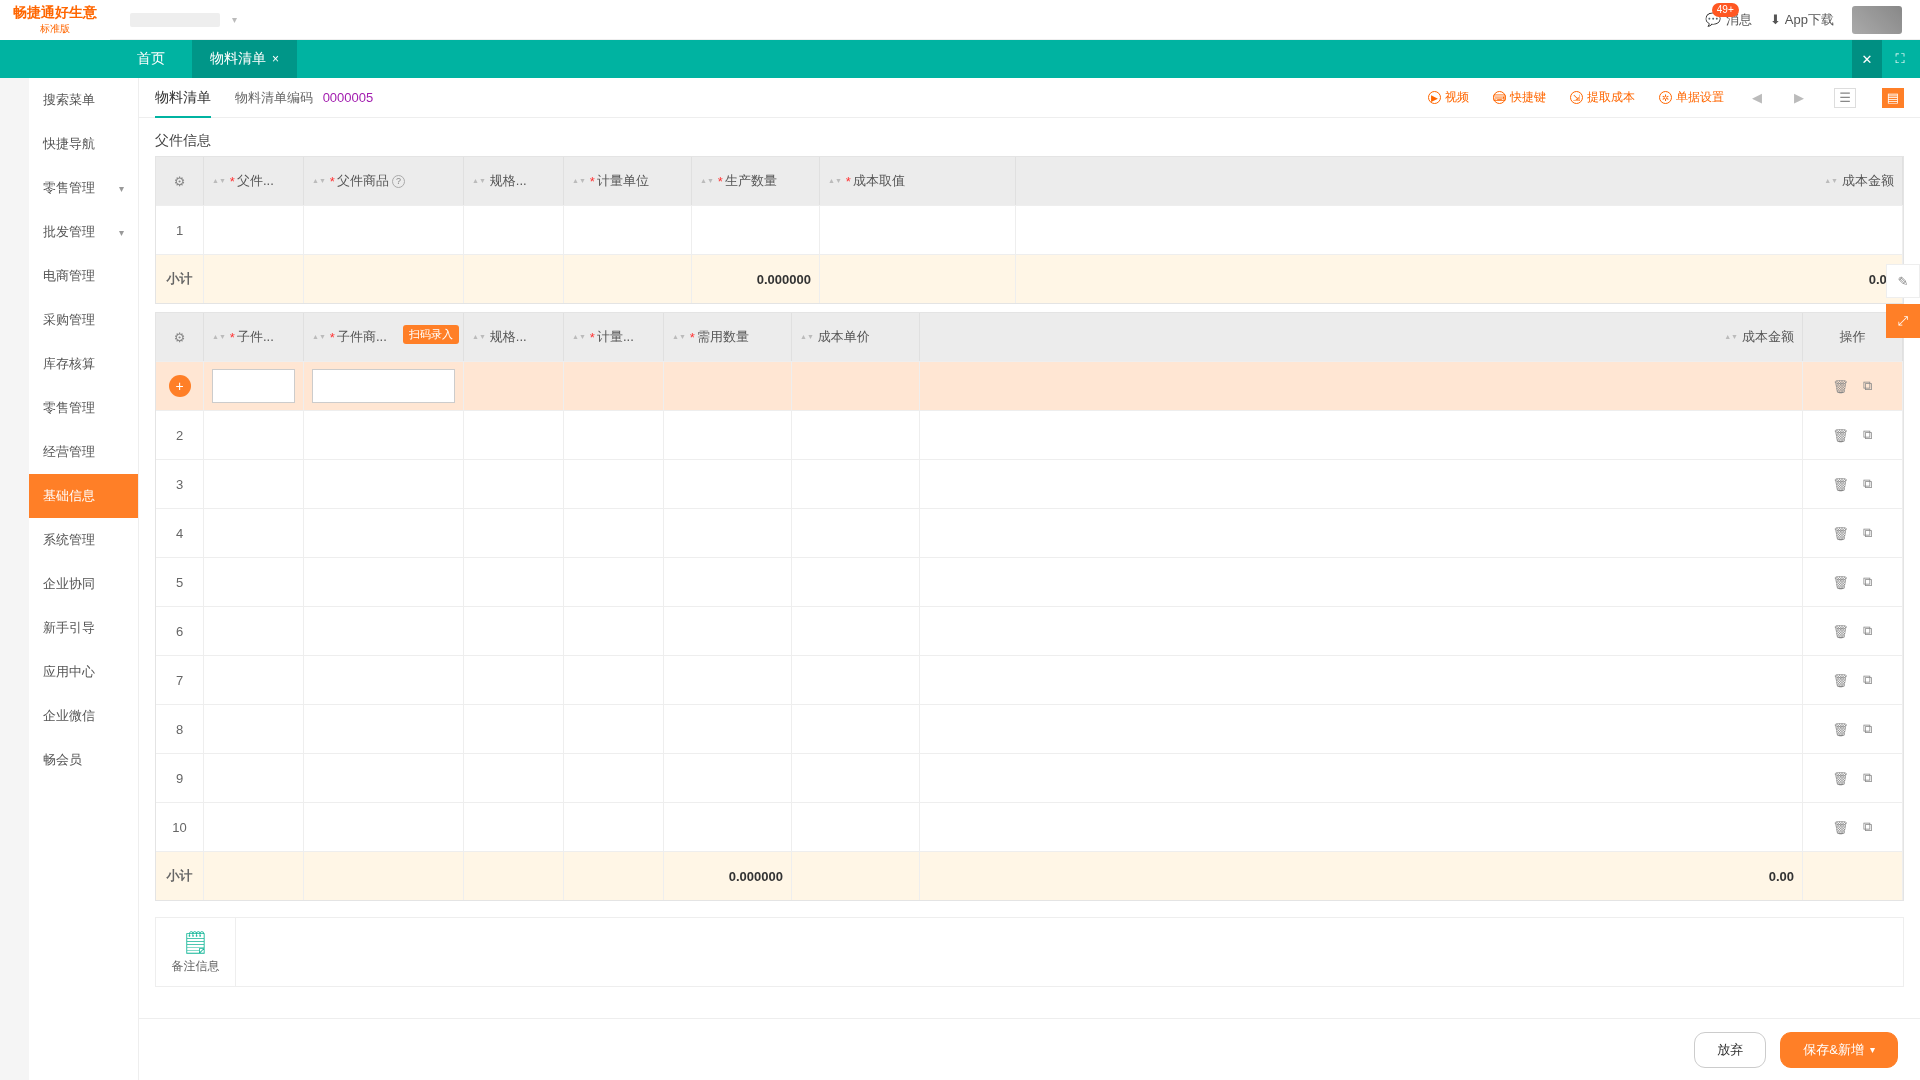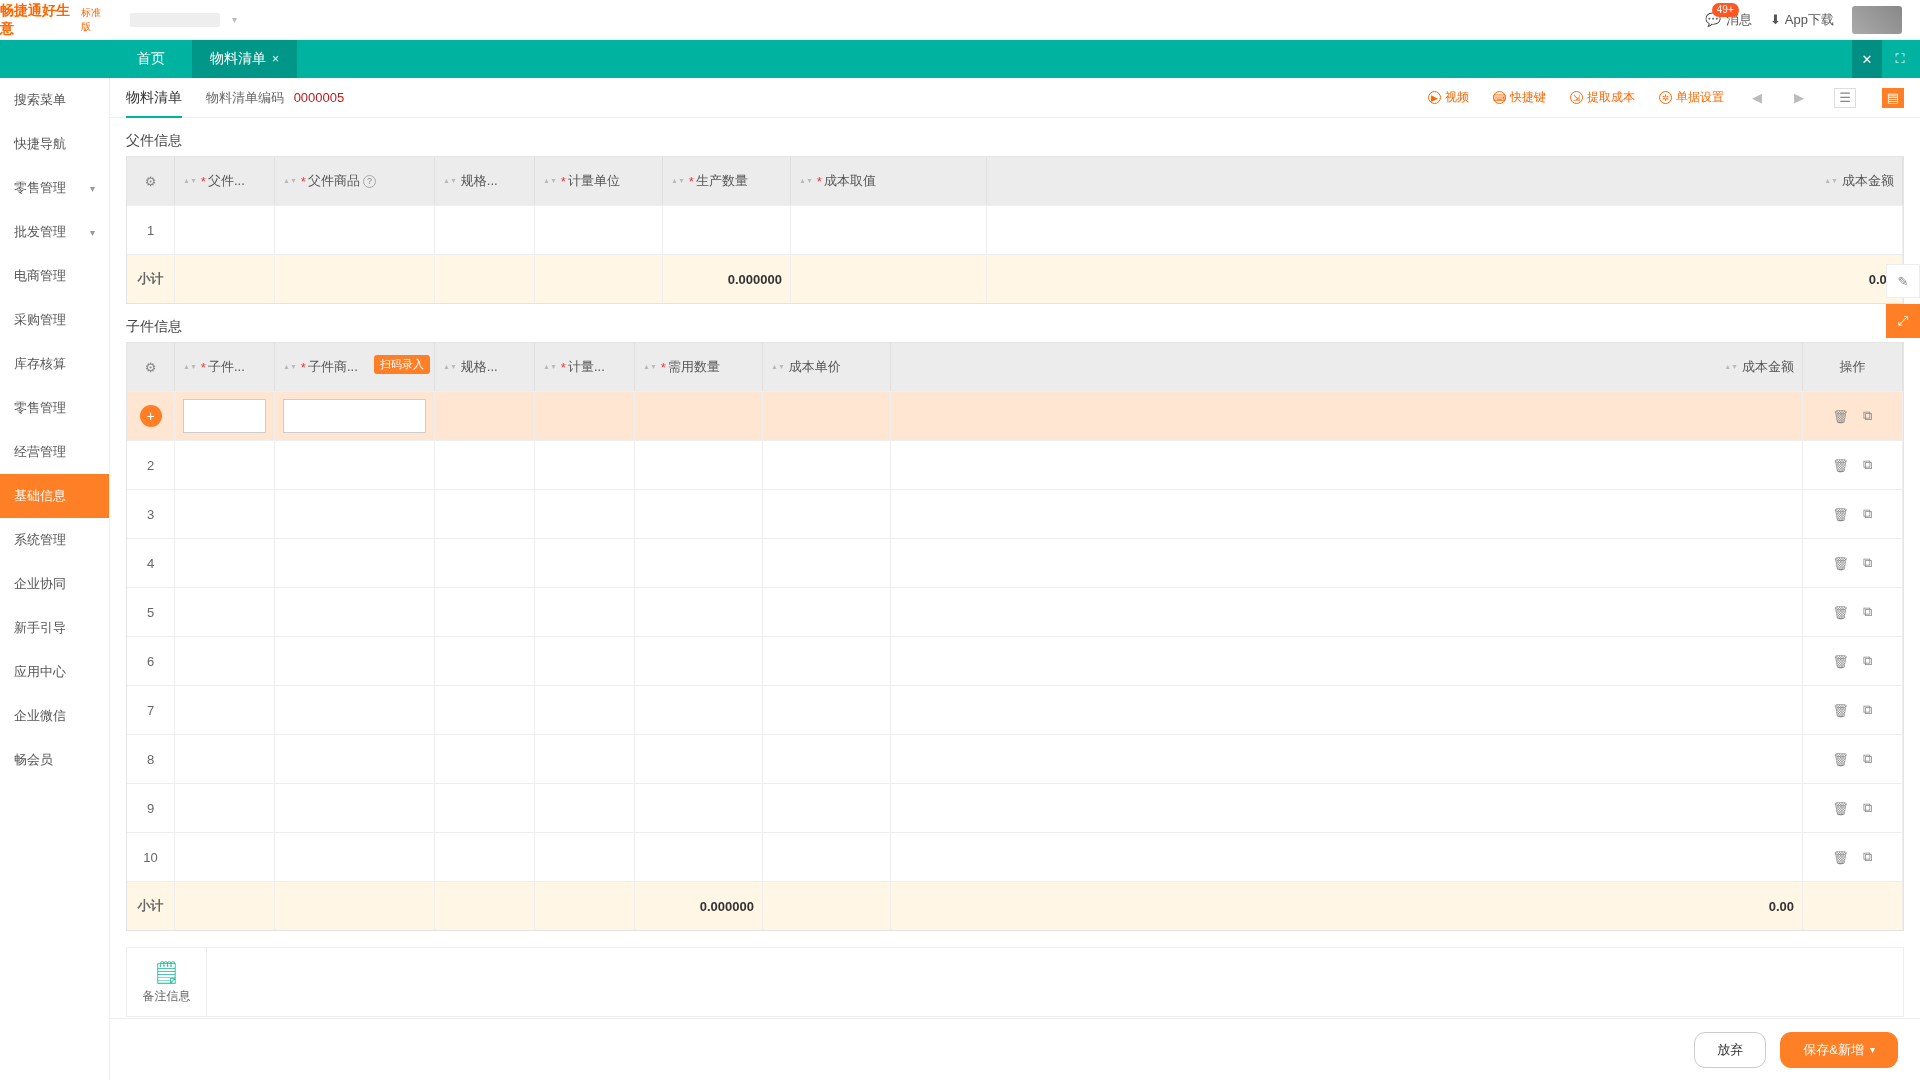--- a/index.html
+++ b/index.html
@@ -1,20 +1,20 @@
 <!DOCTYPE html>
 <html><head>
 <meta charset="utf-8">
 <style>
 * { margin:0; padding:0; box-sizing:border-box; font-family:"Microsoft YaHei","PingFang SC",Arial,sans-serif; }
 body { width:1920px; height:1080px; background:#f5f5f5; overflow:hidden; font-size:13px; color:#333; }
 
 
 .topbar { height:40px; display:flex; align-items:center; background:#fff; border-bottom:1px solid #eee; }
-.logo { width:110px; height:40px; display:flex; flex-direction:row; align-items:center; justify-content:center; background:#fff; }
+.logo { width:110px; height:40px; display:flex; flex-direction:column; align-items:center; justify-content:center; background:#fff; }
 .logo-mark { color:#f60; font-weight:bold; font-size:14px; }
 .logo-sub { font-size:10px; color:#f60; }
 .company { margin-left:20px; color:#999; display:flex; align-items:center; gap:12px; }
 .chev { font-size:10px; color:#bbb; }
 .topbar-spacer { flex:1; }
 .top-right { display:flex; align-items:center; gap:18px; padding-right:18px; }
 .tr-item { display:flex; align-items:center; gap:4px; color:#555; font-size:13px; position:relative; }
 .badge { position:absolute; top:-8px; left:6px; background:#ff5722; color:#fff; border-radius:8px; font-size:10px; padding:0 5px; line-height:14px; }
 .avatar { width:50px; height:28px; background:linear-gradient(45deg,#aaa,#888); border-radius:3px; }
 
@@ -22,33 +22,33 @@
 .tabstrip { height:38px; background:#00b3a1; display:flex; align-items:stretch; position:relative;gap:9px; }
 .sidetab-gap { width:110px; }
 .tab { display:flex; align-items:center; padding:0 18px; color:#fff; font-size:14px; cursor:pointer; }
 .tab.active { background:#009688; }
 .tab.home { background:#00b3a1; }
 .tab-x { margin-left:6px; font-size:12px; }
 .tab-close { position:absolute; right:38px; top:0; height:38px; width:30px; display:flex; align-items:center; justify-content:center; color:#fff; background:#008f82; }
 .tab-full { position:absolute; right:6px; top:0; height:38px; width:28px; display:flex; align-items:center; justify-content:center; color:#fff; }
 
 
-.shell { display:flex; height:calc(1080px - 78px); }
+.shell { display:flex; height:calc(1080px - 78px);padding-left:29px; }
 .sidebar { width:110px; background:#fff; border-right:1px solid #eee; padding-top:0; }
 .side-item { height:44px; display:flex; align-items:center; padding:0 14px; color:#555; cursor:pointer; justify-content:space-between; }
 .side-item.active { background:#ff7f27; color:#fff; }
 .side-arrow { font-size:10px; color:#999; }
 
 .main { flex:1; background:#fff; display:flex; flex-direction:column; position:relative; }
 
 
 .dochead { height:40px; display:flex; align-items:center; border-bottom:1px solid #eee; padding:0 16px; gap:24px; }
 .dh-title { font-size:14px; border-bottom:2px solid #00b3a1; line-height:38px; }
 .dh-field { color:#666; font-size:13px; }
-.dh-code { color:#b91c1c; margin-left:6px; }
+.dh-code { color:#a21caf; margin-left:6px; }
 .dh-spacer { flex:1; }
 .dh-act { display:flex; align-items:center; gap:4px; color:#f60; font-size:12px; cursor:pointer; }
 .dh-act .dot { width:13px; height:13px; border:1.5px solid #f60; border-radius:50%; display:inline-flex; align-items:center; justify-content:center; font-size:9px; }
 .dh-nav { color:#bbb; padding:0 4px; }
 .dh-view { width:22px; height:20px; border:1px solid #ddd; display:flex; align-items:center; justify-content:center; color:#888; margin-left:2px;}
 .dh-view.active { background:#ff7f27; color:#fff; border-color:#ff7f27; }
 
 
 .section { padding:8px 16px 0 16px; }
 .section-title { font-size:14px; color:#444; margin:6px 0;font-family:Liberation Mono, monospace; }
@@ -277,21 +277,20 @@
             <div class="td c-c"></div>
             <div class="td c-d"></div>
           <div class="td c-e right">0.000000</div>
           <div class="td c-f"></div>
           <div class="td c-rest right">0.00</div>
         </div>
       </div>
     </div>
 
     <div class="section">
-      <div class="section-title">子件信息</div>
       <div class="tbl">
         <div class="thead">
           <div class="th gear d-num">⚙</div>
           <div class="th d-a">
               <span class="sort">▲▼</span>
               <span class="req">*</span>
               <span>子件...</span>
             </div>
           <div class="th d-b" style="position:relative">
               <span class="sort">▲▼</span>

